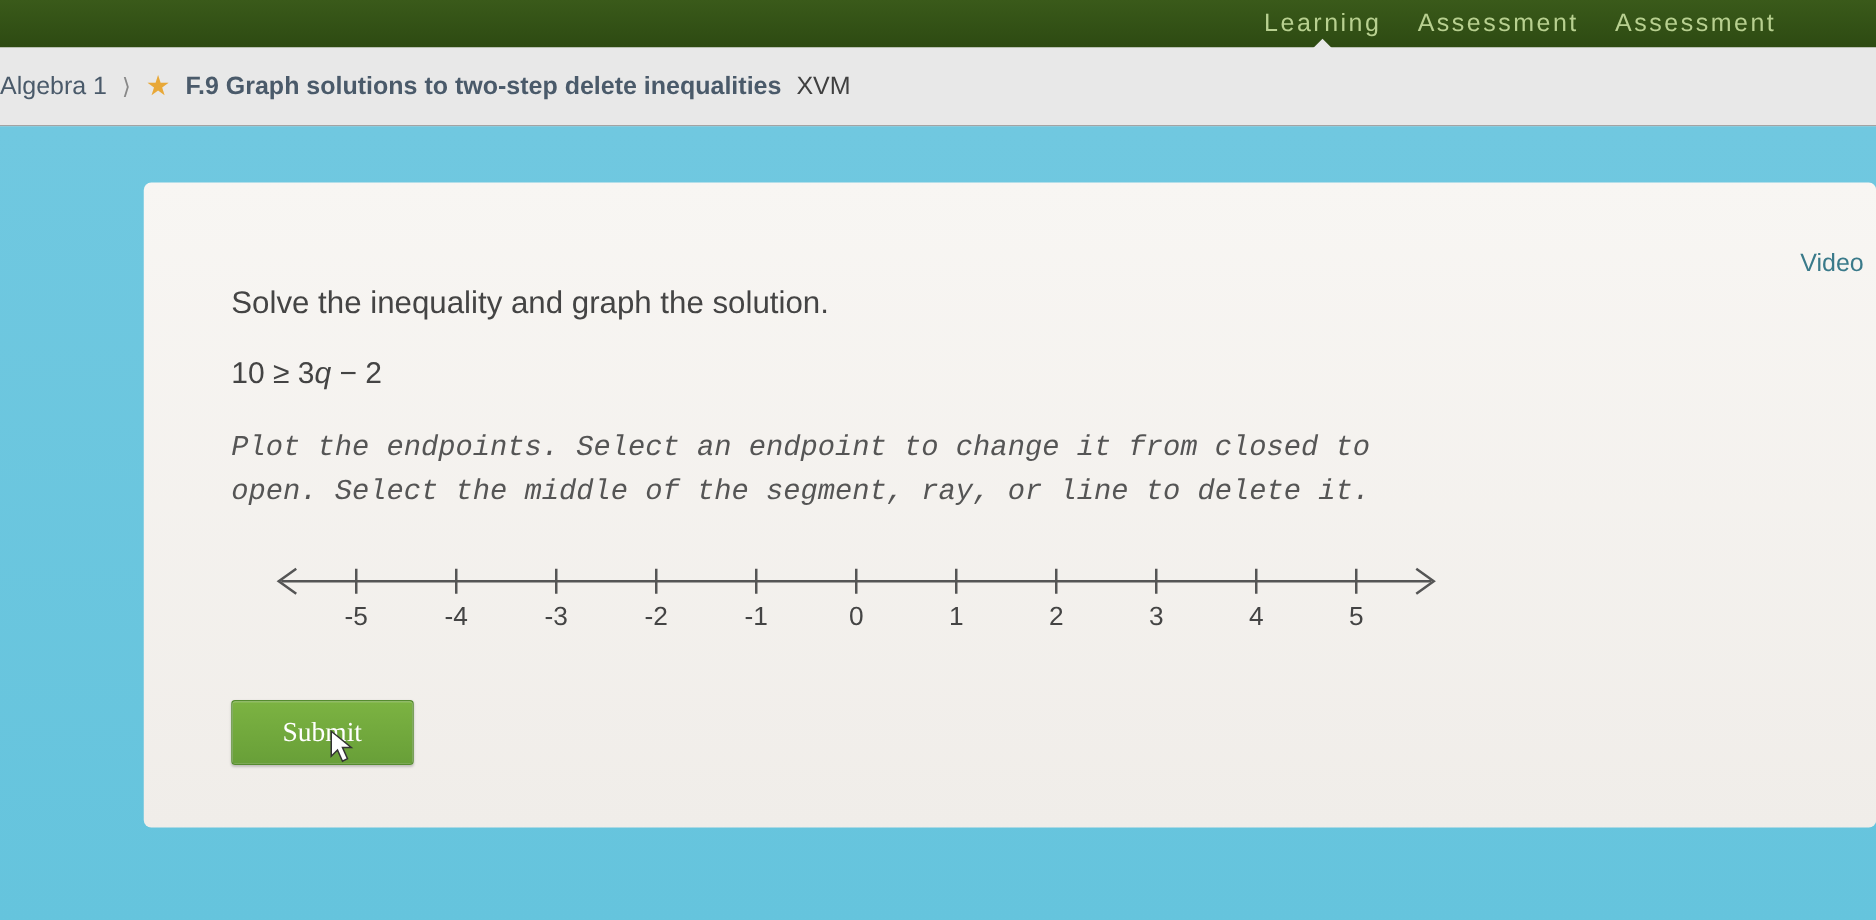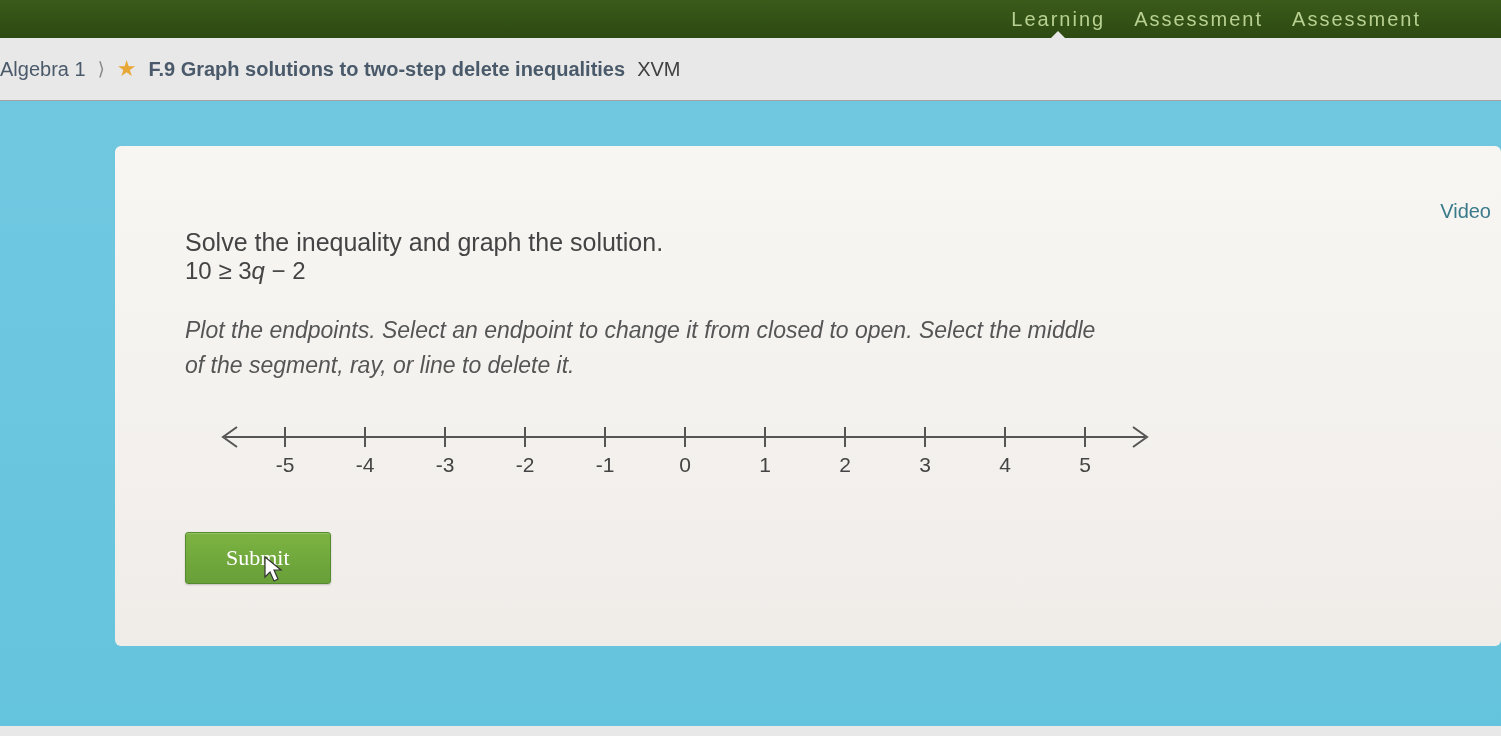--- a/index.html
+++ b/index.html
@@ -92,37 +92,39 @@
     .video-link {
       position: absolute;
       top: 54px;
       right: 10px;
       color: #3a7a8a;
       font-size: 20px;
     }
     .question-prompt {
       color: #444;
       font-size: 25px;
+      margin-bottom: 28px;
     }
     .inequality {
       color: #444;
       font-size: 24px;
       margin-bottom: 28px;
       font-family: Arial, sans-serif;
     }
     .inequality .var {
       font-style: italic;
     }
     .instructions {
       color: #555;
       font-style: italic;
       font-size: 23px;
       line-height: 1.5;
       margin-bottom: 30px;
       max-width: 920px;
+      font-family: Liberation Mono, monospace;
     }
     .number-line-container {
       margin: 20px 0 40px 30px;
     }
     .number-line {
       display: block;
     }
     .nl-axis {
       stroke: #555;
       stroke-width: 2;

